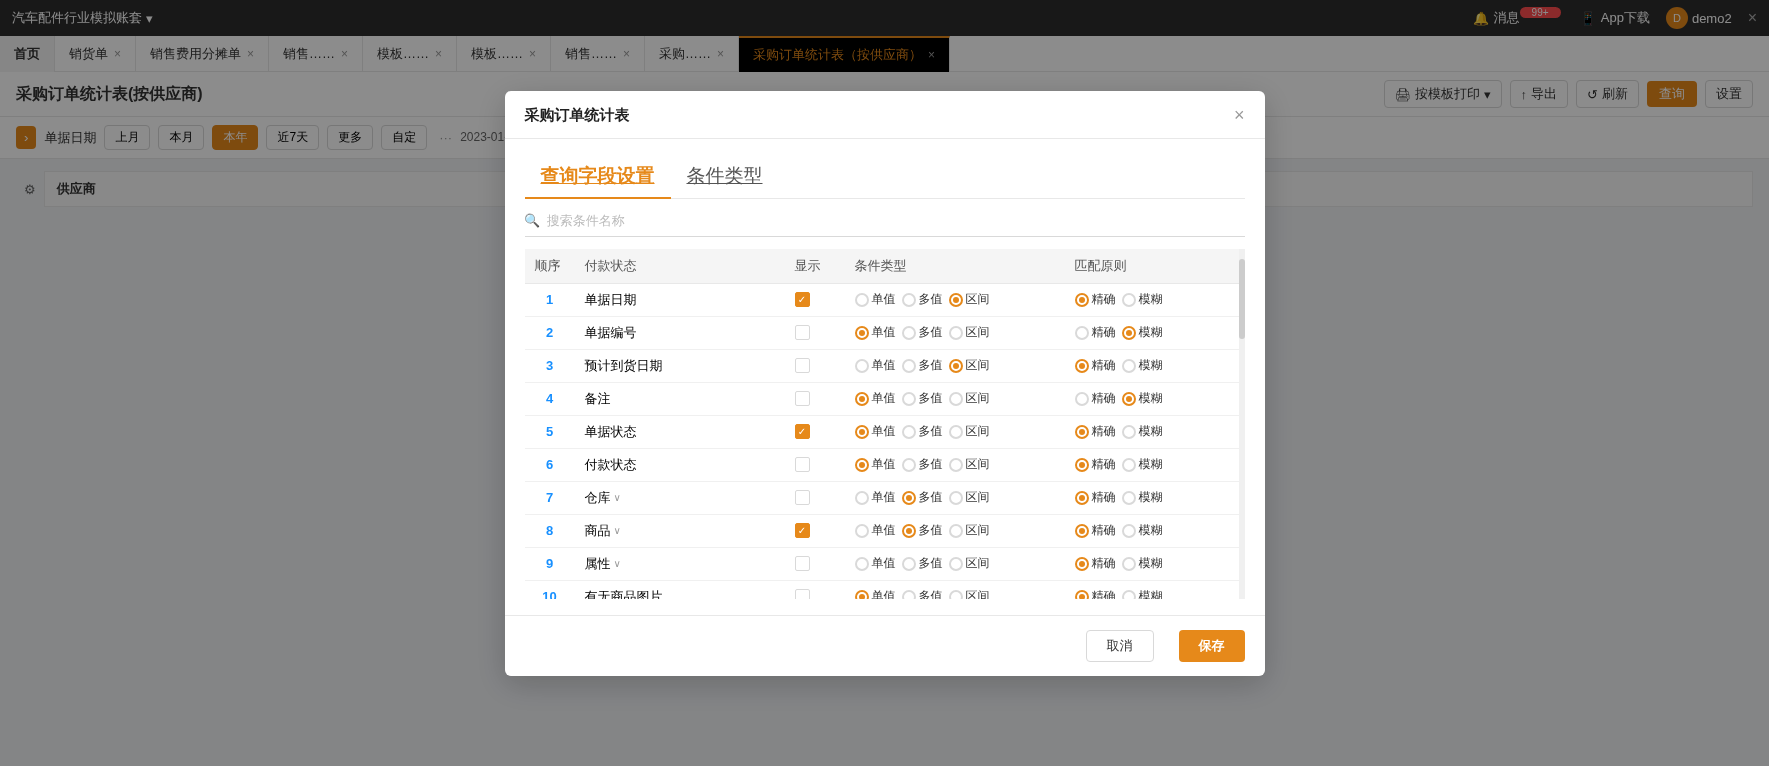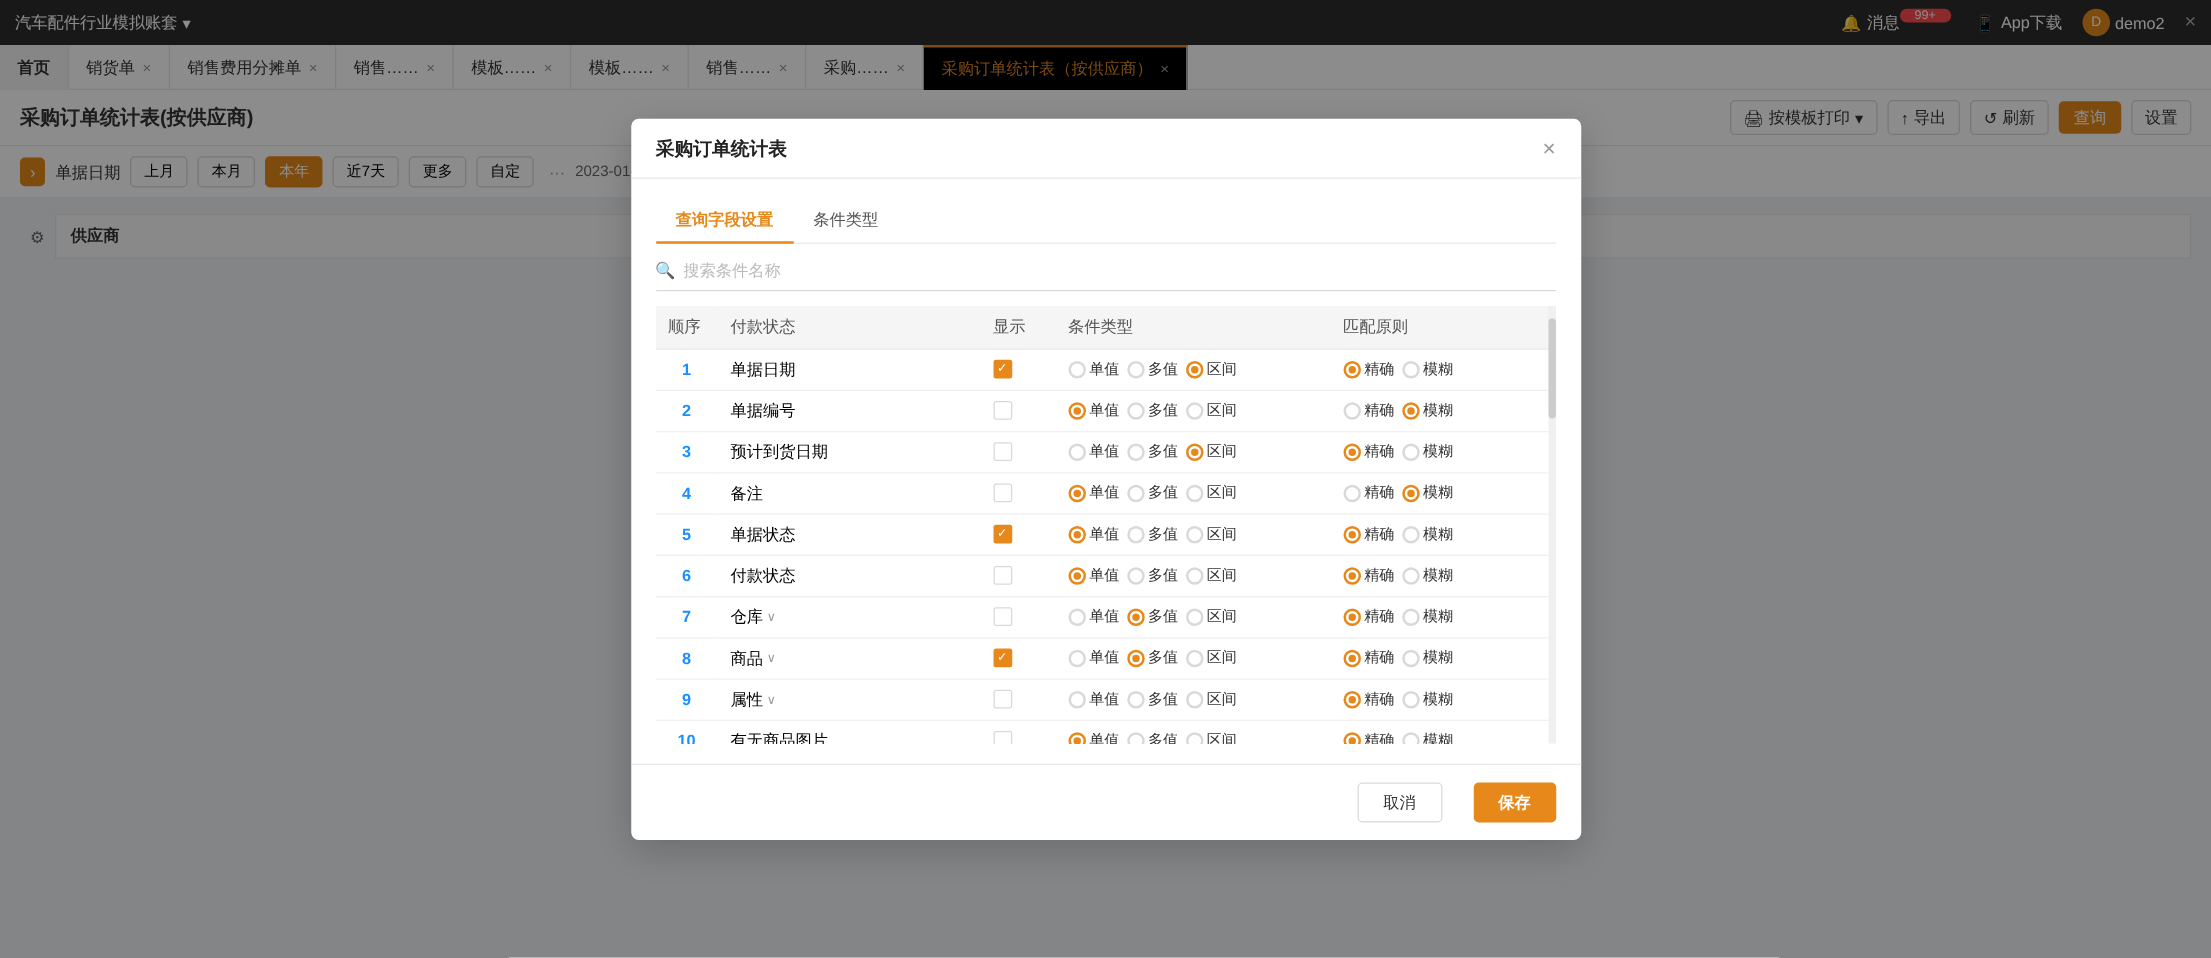--- a/index.html
+++ b/index.html
@@ -162,24 +162,25 @@
       justify-content: flex-end;
       gap: 25px;
       border-top: 1px solid #e8e8e8;
     }
 
     
     .modal-tabs { display: flex; gap: 0; border-bottom: 1px solid #e8e8e8; margin-bottom: 14px; }
     .modal-tab {
       padding: 8px 16px;
       cursor: pointer;
-      font-size: 13px;
+      font-size: 19px;
       color: #555;
       border-bottom: 2px solid transparent;
       margin-bottom: -1px;
+      text-decoration: underline;
     }
     .modal-tab.active { color: #e6891a; border-bottom: 2px solid #e6891a; font-weight: bold; }
 
     
     .search-row { display: flex; align-items: center; border-bottom: 1px solid #d9d9d9; padding-bottom: 8px; margin-bottom: 12px; }
     .search-icon { color: #999; margin-right: 6px; }
     .search-input { border: none; outline: none; font-size: 13px; width: 200px; color: #333; }
     .search-input::placeholder { color: #bbb; }
 
     

